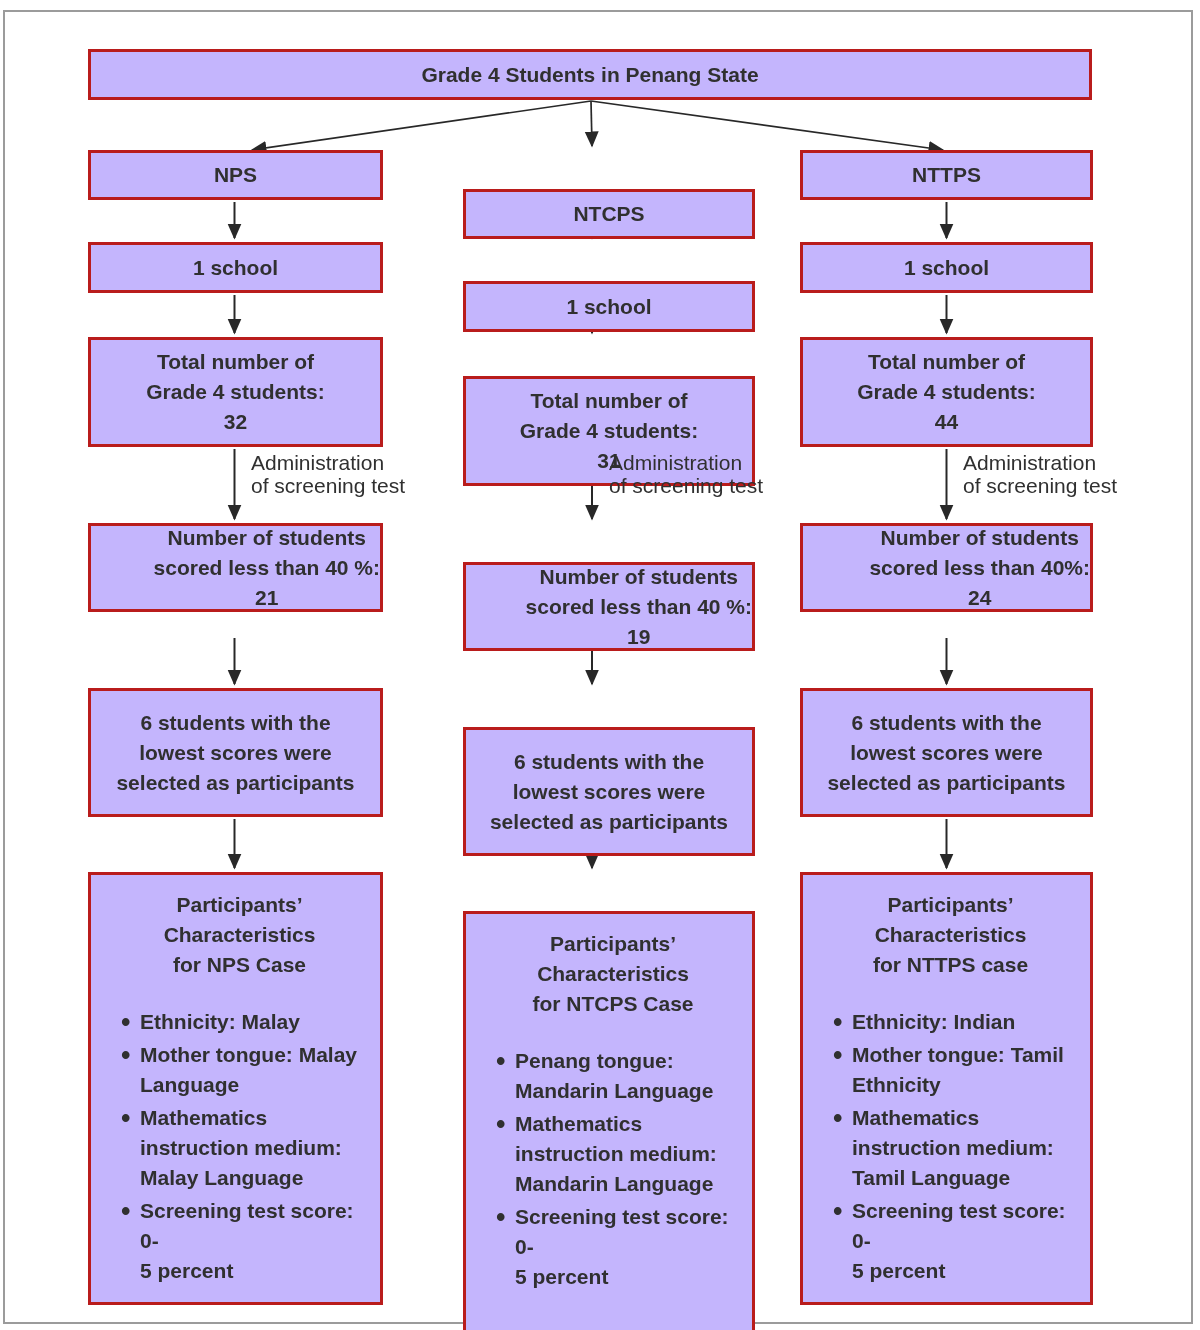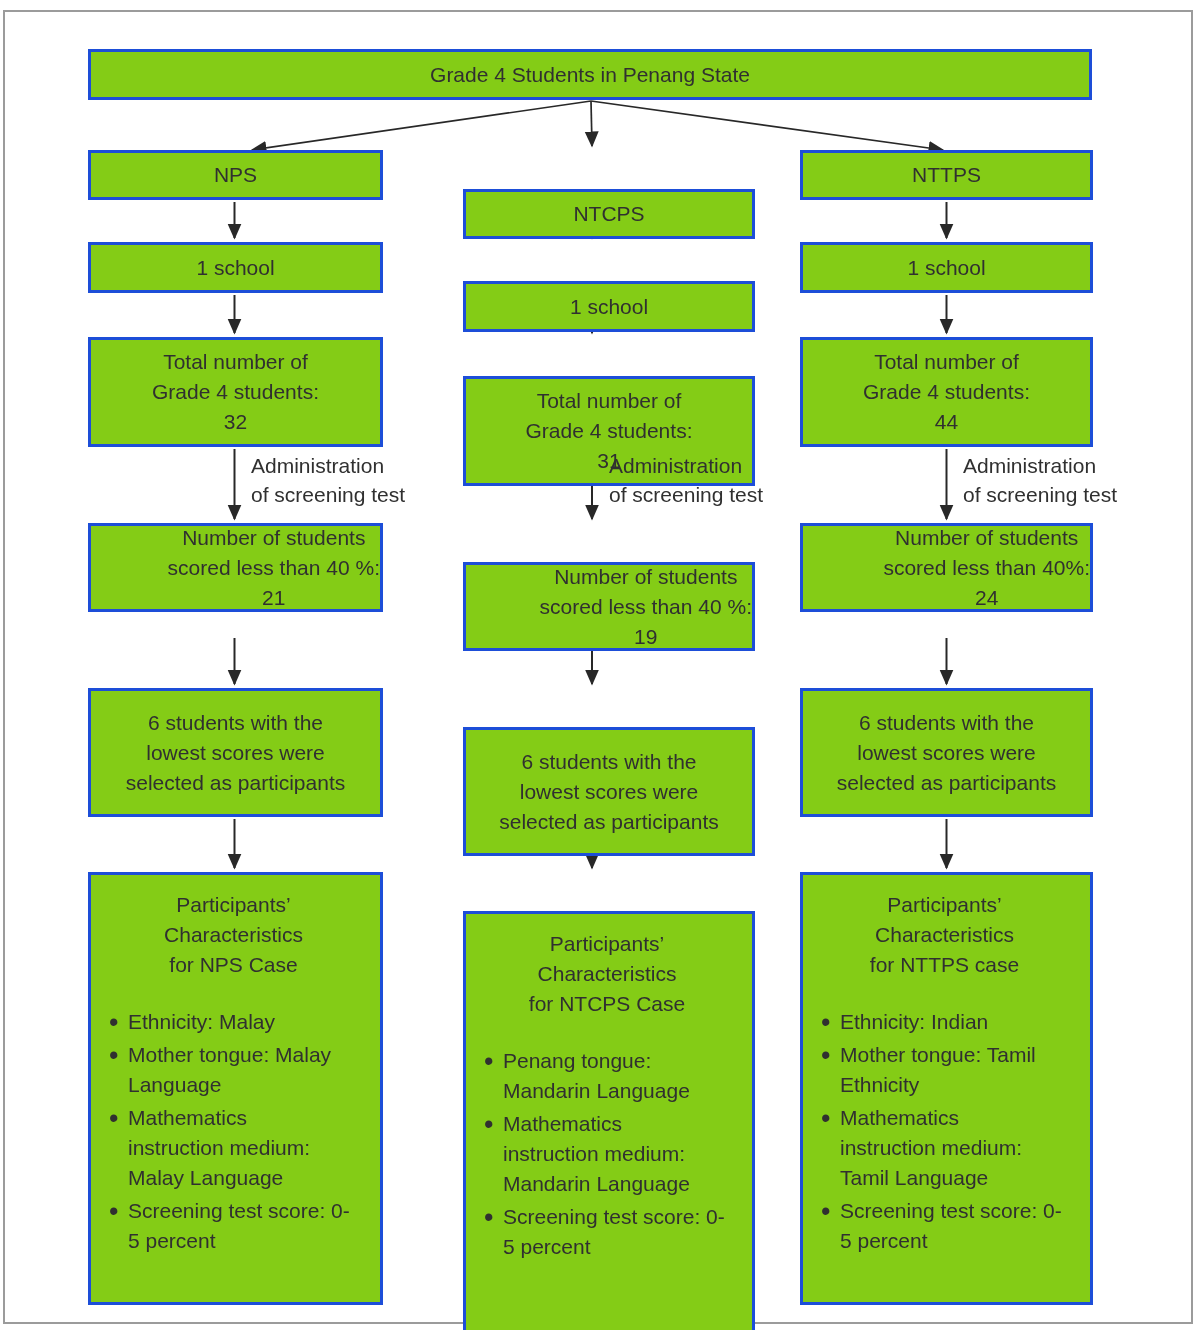--- a/index.html
+++ b/index.html
@@ -6,41 +6,41 @@
   #canvas{
     position:relative;width:1200px;height:1330px;background:#ffffff;overflow:hidden;
     font-family:"Liberation Sans","DejaVu Sans",sans-serif;color:#303030;
   }
   #frame{
     position:absolute;left:3px;top:10px;width:1186px;height:1310px;
     border:2px solid #9b9b9b;background:#ffffff;
   }
   #arrow-layer{position:absolute;left:0;top:0;width:1200px;height:1330px;pointer-events:none;}
   .box{
-    position:absolute;box-sizing:border-box;border:3px solid #1d4ed8;background:#84cc16;
+    position:absolute;box-sizing:border-box;border:3px solid #b91c1c;background:#c4b5fd;
     display:flex;align-items:center;justify-content:center;text-align:center;
-    font-size:21px;line-height:30px;
+    font-size:21px;line-height:30px;font-weight:bold;
   }
   .multiline span, .multiline div{white-space:pre-line;}
   .col1{left:88px;width:295px;}
   .col2{left:463px;width:292px;margin-top:39px;}
   .col3{left:800px;width:293px;}
   .row-root{left:88px;top:49px;width:1004px;height:51px;}
   .row-type{top:150px;height:50px;}
   .row-school{top:242px;height:51px;}
   .row-total{top:337px;height:110px;justify-content:center;}
   .row-scored{top:523px;height:89px;justify-content:flex-end;}
   .row-selected{top:688px;height:129px;}
   .row-chars{top:872px;height:433px;}
   .screen-label{
     position:absolute;top:451px;width:180px;text-align:left;
-    font-size:21px;line-height:29px;white-space:pre-line;
+    font-size:21px;line-height:23px;white-space:pre-line;
   }
   .label1{left:251px;} .label2{left:609px;} .label3{left:963px;}
-  .chars{flex-direction:column;justify-content:flex-start;align-items:stretch;padding:15px 8px 10px 4px;}
+  .chars{flex-direction:column;justify-content:flex-start;align-items:stretch;padding:15px 8px 10px 16px;}
   .chars-title{text-align:center;font-size:21px;line-height:30px;white-space:pre-line;}
   ul.bullets{
     list-style:none;margin:27px 0 0 0;padding:0 2px 0 33px;text-align:left;
   }
   ul.bullets li{
     position:relative;font-size:21px;line-height:30px;margin:0 0 3px 0;white-space:pre-line;
   }
   ul.bullets li::before{
     content:"•";position:absolute;left:-19px;top:0;font-size:27px;line-height:30px;color:#303030;
   }

